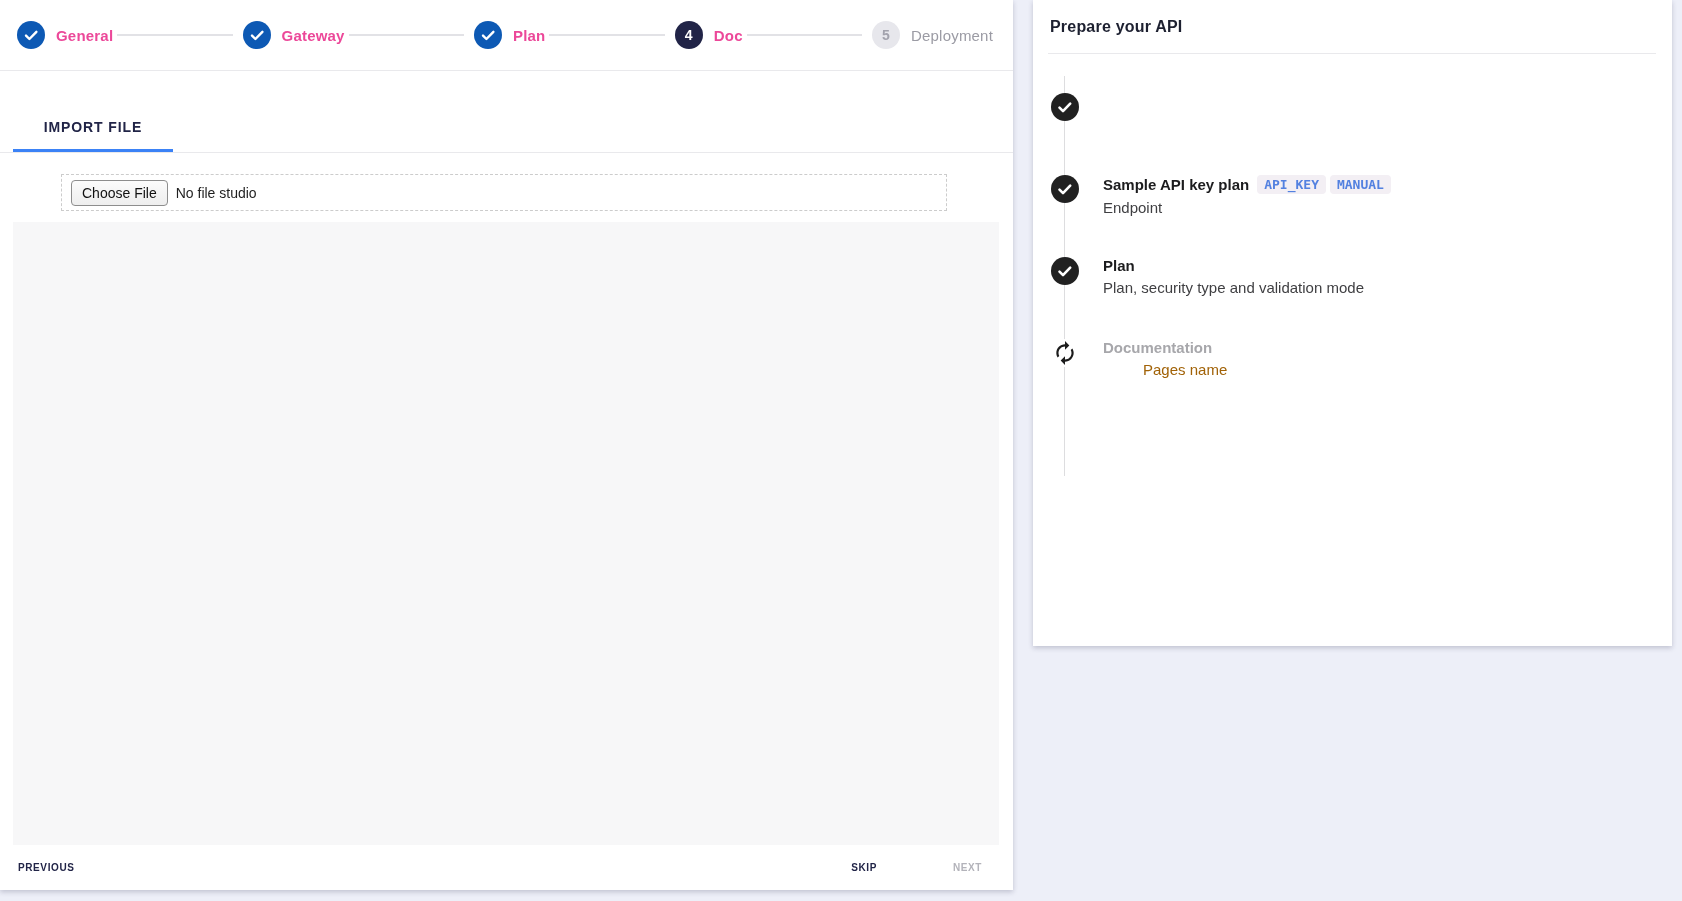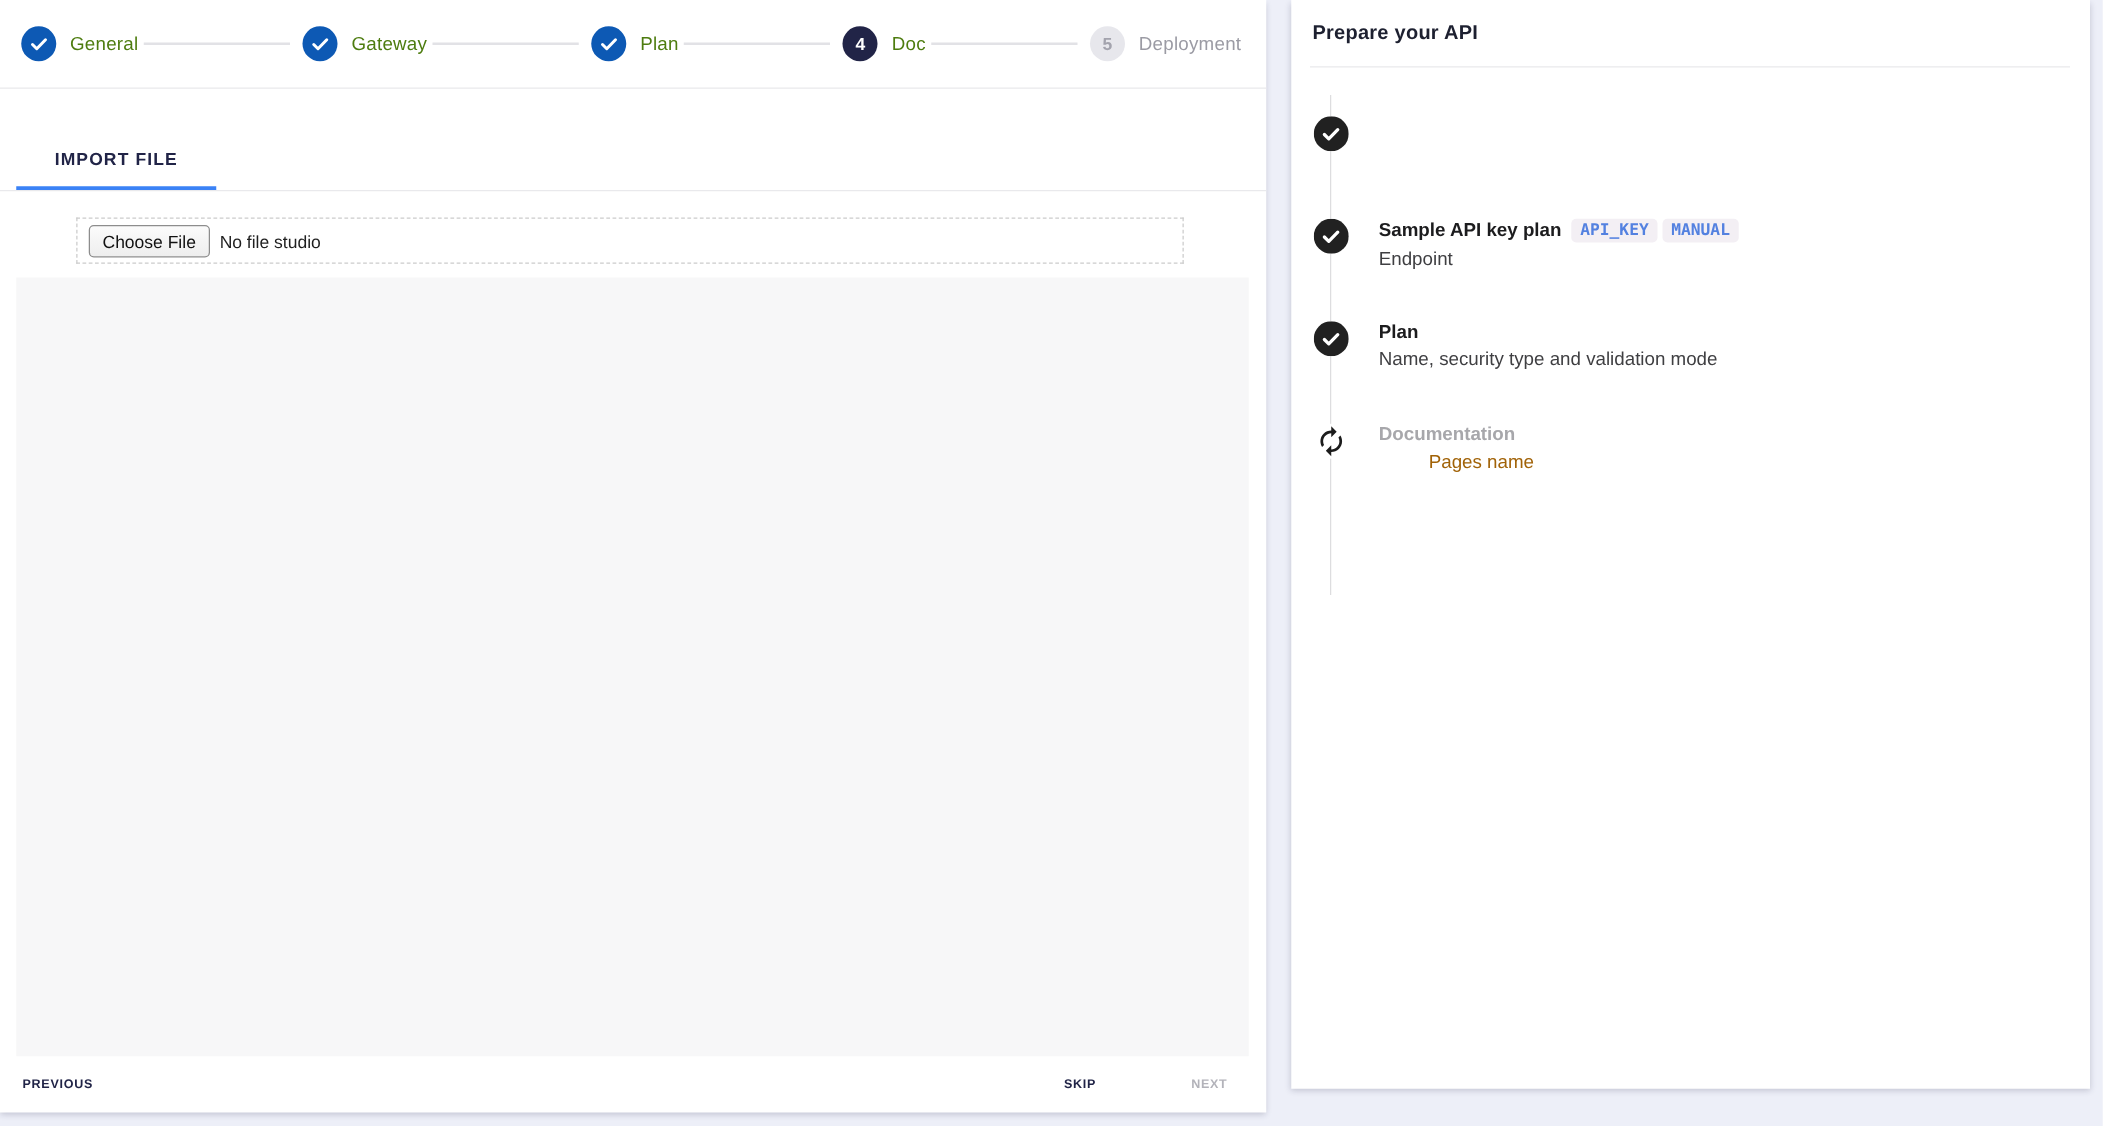--- a/index.html
+++ b/index.html
@@ -30,22 +30,22 @@
   .step { display: flex; align-items: center; cursor: pointer; }
   .step-circle {
     width: 28px; height: 28px; border-radius: 50%;
     display: flex; align-items: center; justify-content: center;
     flex: 0 0 28px;
   }
   .step-circle.done   { background: #0d59b4; }
   .step-circle.active { background: #212447; color: #fff; font-weight: 700; font-size: 14px; }
   .step-circle.pending{ background: #e7e7ec; color: #a3a3ad; font-weight: 700; font-size: 14px; }
   .step-label {
-    margin-left: 11px; font-size: 15px; font-weight: 400;
-    color: #4d7c0f; letter-spacing: .2px; white-space: nowrap;
+    margin-left: 11px; font-size: 15px; font-weight: 700;
+    color: #ec4899; letter-spacing: .2px; white-space: nowrap;
   }
   .step-label.pending { color: #9b9ba4; font-weight: 500; }
   .connector { flex: 1 1 auto; height: 2px; background: #e2e2e6; margin: 0 10px 0 4px; }
 
   
   .tab-bar { padding: 33px 0 0 13px; border-bottom: 1px solid #e9e9ec; }
   .tab {
     width: 160px; height: 48px;
     display: flex; align-items: center; justify-content: center;
     font-size: 14px; font-weight: 700; letter-spacing: .9px;
@@ -87,21 +87,21 @@
     font-size: 10px; font-weight: 700; letter-spacing: .6px;
     color: #212447; padding: 6px 2px;
   }
   .footer .spacer { flex: 1 1 auto; }
   .footer .skip { margin-right: 72px; }
   .footer .next { color: #b3b3ba; cursor: default; }
 
   
   .side-panel {
     position: absolute; left: 1033px; top: 0;
-    width: 639px; height: 871px;
+    width: 639px; height: 646px;
     background: #ffffff;
     box-shadow: 0 2px 5px rgba(30,32,70,.22);
   }
   .side-title {
     padding: 18px 0 0 17px;
     font-size: 16px; font-weight: 700; color: #1d2030;
     letter-spacing: .2px;
   }
   .side-divider { height: 1px; background: #e9e9ec; margin: 17px 16px 0 15px; }
 
@@ -234,21 +234,21 @@
 
     <div class="check-row">
       <span class="check-icon-holder">
         <svg width="28" height="28" viewBox="0 0 28 28">
             <circle cx="14" cy="14" r="14" fill="#212121"></circle>
             <path d="M8.5 14.6l3.5 3.5 7.2-7.4" stroke="#fff" stroke-width="2.6" fill="none" stroke-linecap="round" stroke-linejoin="round"></path>
           </svg>
       </span>
       <span class="check-text">
         <span class="check-title">Plan</span>
-        <div class="check-sub">Name, security type and validation mode</div>
+        <div class="check-sub">Plan, security type and validation mode</div>
       </span>
     </div>
 
     <div class="check-row pending">
       <span class="check-icon-holder">
         <svg width="26" height="26" viewBox="0 0 24 24">
             <path fill="#1c1c1c" d="M12 6v3l4-4-4-4v3c-4.42 0-8 3.58-8 8 0 1.57.46 3.03 1.24 4.26L6.7 14.8c-.45-.83-.7-1.79-.7-2.8 0-3.31 2.69-6 6-6zm6.76 1.74L17.3 9.2c.44.84.7 1.79.7 2.8 0 3.31-2.69 6-6 6v-3l-4 4 4 4v-3c4.42 0 8-3.58 8-8 0-1.57-.46-3.03-1.24-4.26z"></path>
           </svg>
       </span>
       <span class="check-text">

